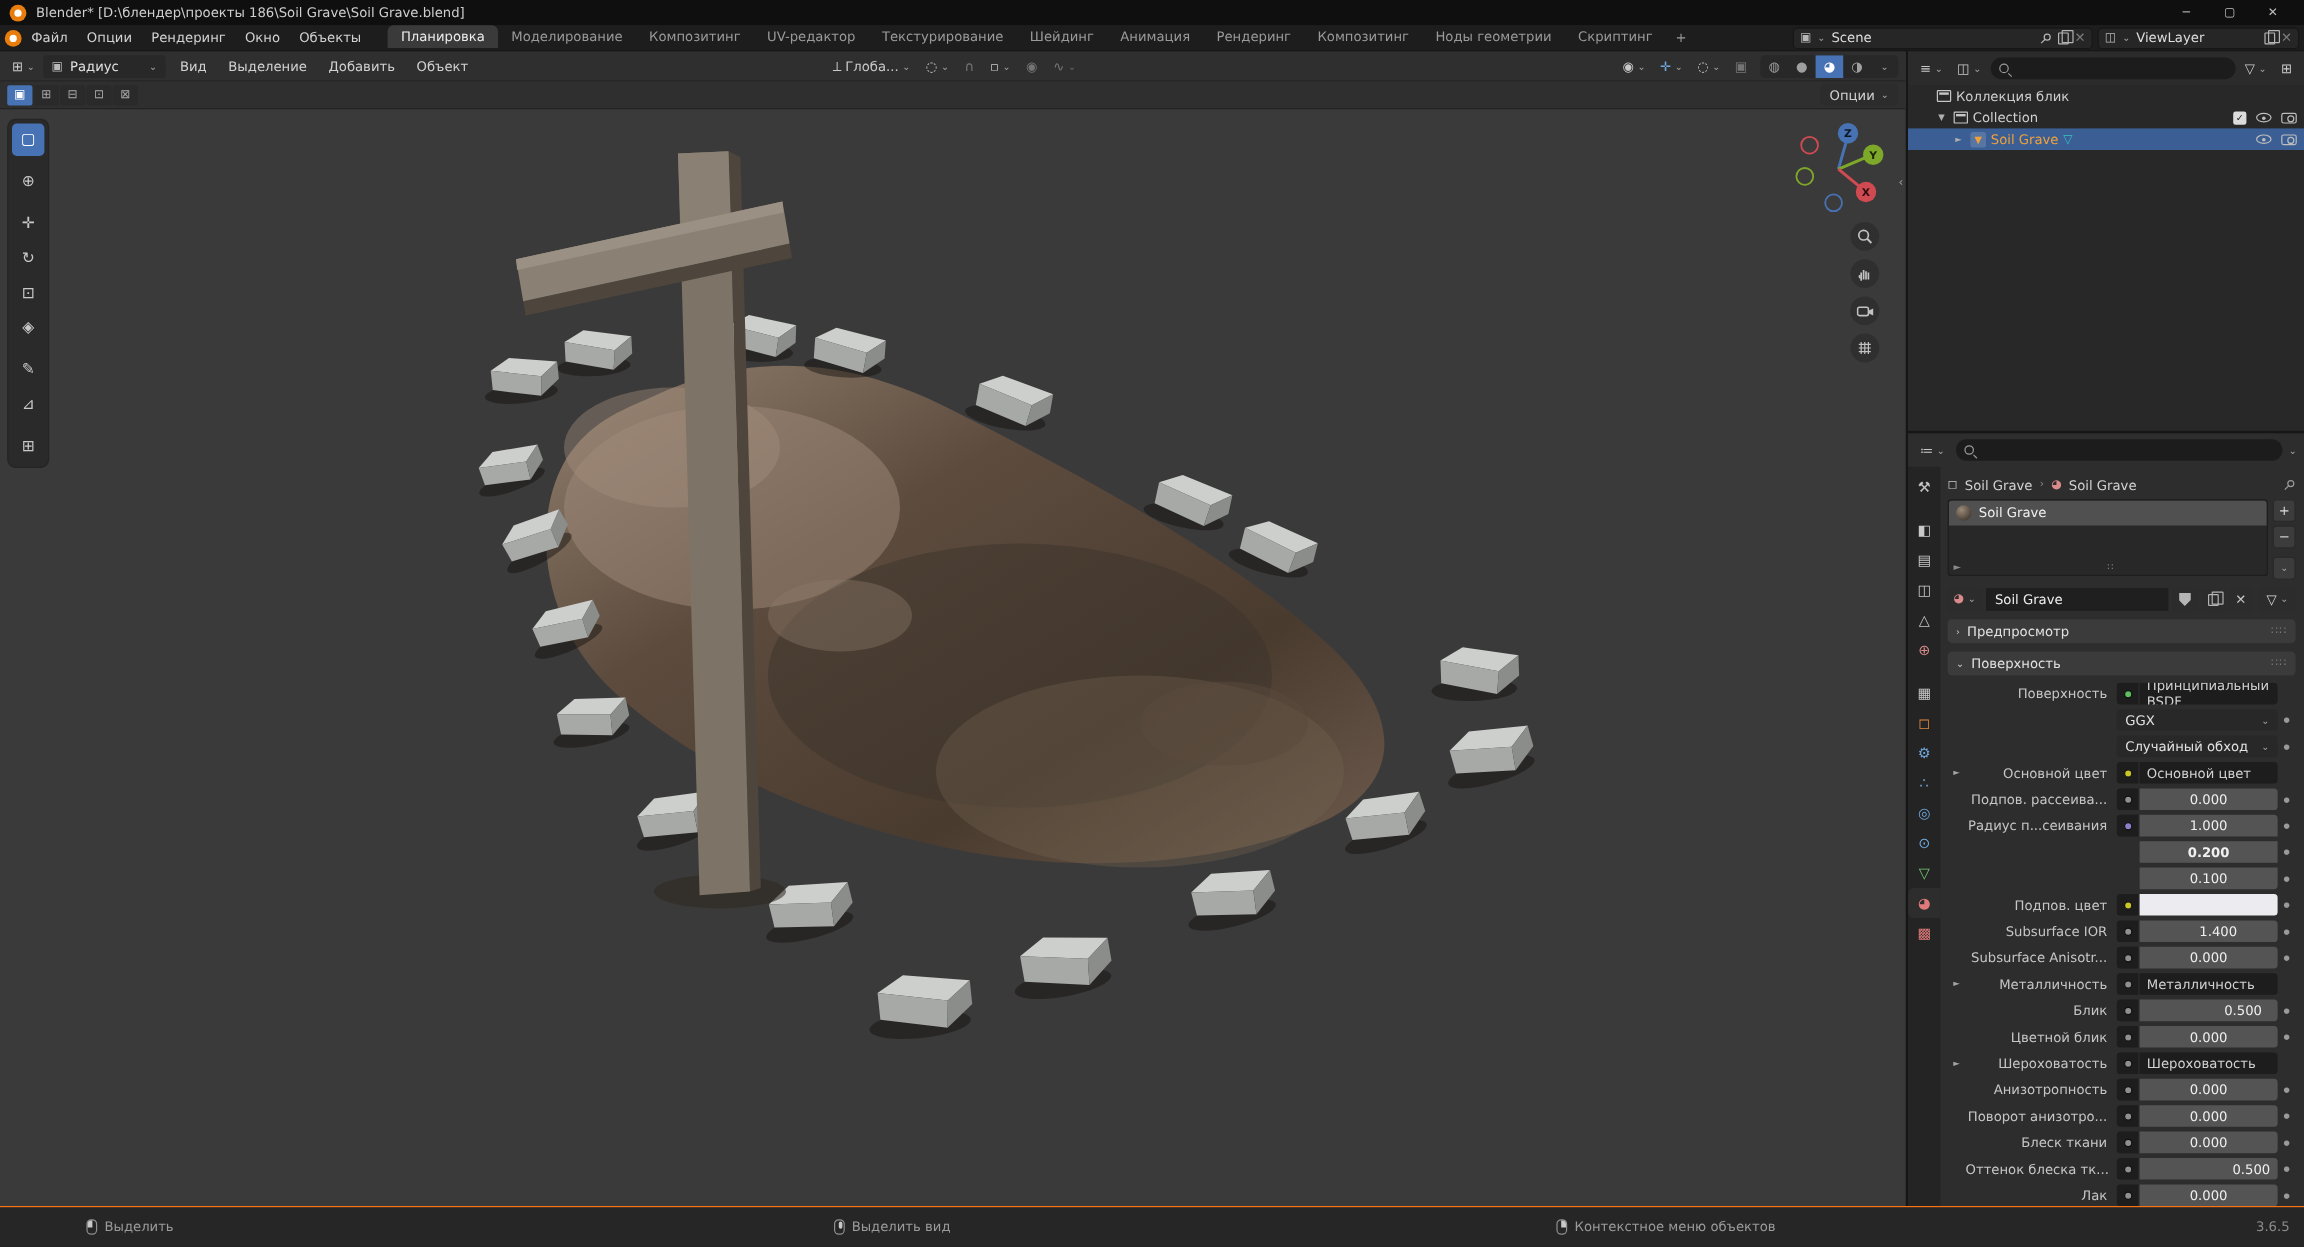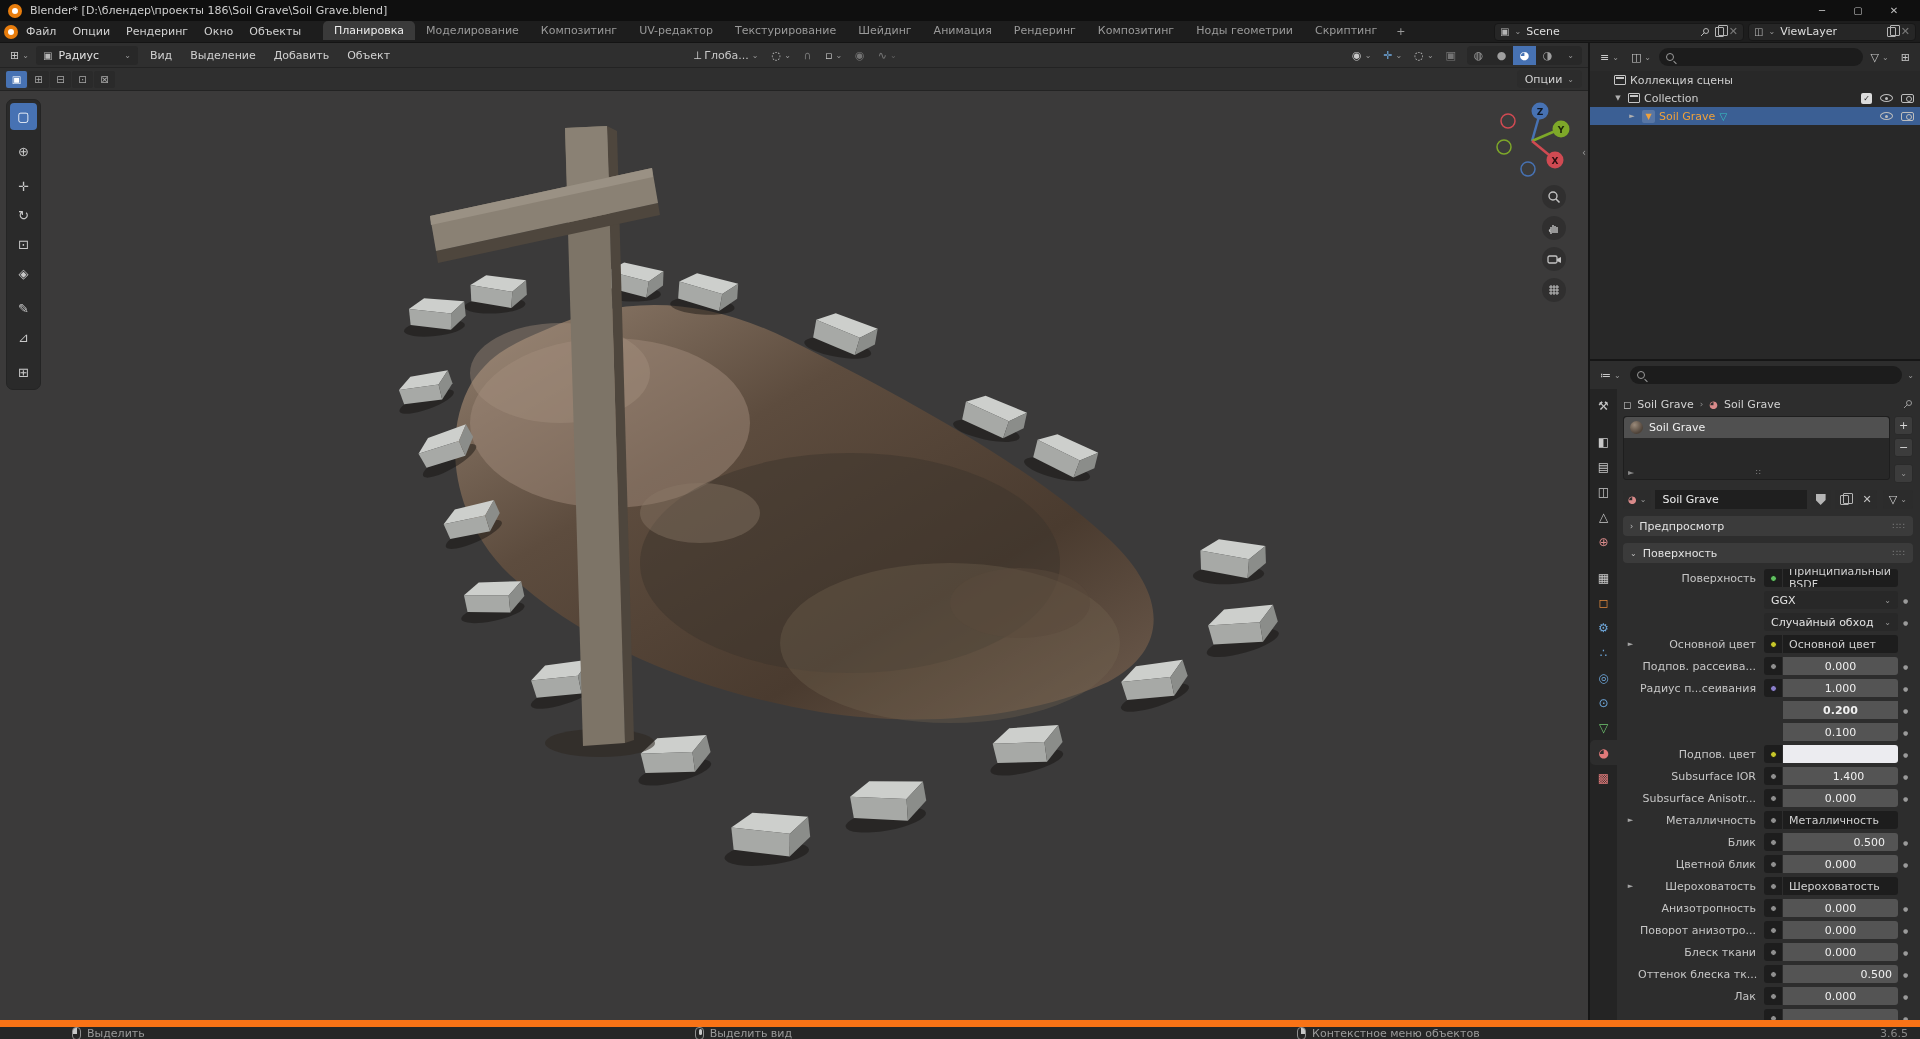--- a/index.html
+++ b/index.html
@@ -130,21 +130,21 @@
   .field{flex:1;height:18px;border-radius:0 3px 3px 0;background:#545454;position:relative;overflow:hidden;display:flex;align-items:center;justify-content:center;color:#f0f0f0;min-width:0}
   .field.node{background:#1d1d1d;justify-content:flex-start;padding-left:6px;color:#d2d2d2}
   .field.dropdown{background:#282828;justify-content:flex-start;padding:0 7px;border-radius:3px;color:#e2e2e2}
   .field.dropdown .chev{margin-left:auto}
   .field.colorsw{background:#ececf0}
   .slider-fill{position:absolute;left:0;top:0;bottom:0;background:#4772b3}
   .field span{position:relative;z-index:1}
   .anim-dot{width:15px;text-align:center;color:#9a9a9a;font-size:6px;flex:0 0 auto}
 
   
-  .statusbar{height:19px;background:#262626;border-top:7px solid #f97316;display:flex;align-items:center;padding:0 12px;color:#9b9b9b;flex:0 0 auto}
+  .statusbar{height:34px;background:#262626;border-top:1px solid #f97316;display:flex;align-items:center;padding:0 12px;color:#9b9b9b;flex:0 0 auto}
   .hint{display:flex;align-items:center;gap:6px}
   .mouse{width:9px;height:13px;border:1px solid #8f8f8f;border-radius:4px;position:relative;flex:0 0 auto}
   .mouse i{position:absolute;background:#c8c8c8}
   .mouse.mouse-left i{left:0;top:0;width:4px;height:6px;border-radius:3px 0 0 0}
   .mouse.mouse-middle i{left:3px;top:1px;width:3px;height:6px;border-radius:2px}
   .mouse.mouse-right i{right:0;top:0;width:4px;height:6px;border-radius:0 3px 0 0}
   .version{margin-left:auto;color:#8a8a8a}
 </style>
 </head>
 <body>
@@ -535,21 +535,21 @@
             <span class="chev">⌄</span>
           </span>
           <span class="hdr-btn">
             <span>⊞</span>
           </span>
         </div>
         <div>
             <div class="ol-row" style="padding-left: 8px;">
               <span class="ol-exp"></span>
               <span class="i-box"></span>
-              <span class="ol-label">Коллекция сцены</span>
+              <span class="ol-label">Коллекция блик</span>
               <span class="ol-toggles"></span>
             </div>
             <div class="ol-row" style="padding-left: 22px;">
               <span class="ol-exp">▼</span>
               <span class="i-box"></span>
               <span class="ol-label">Collection</span>
               <span class="ol-toggles">
                 <span class="i-check">✓</span>
                 <span class="i-eye"></span>
                 <span class="i-cam"></span>

